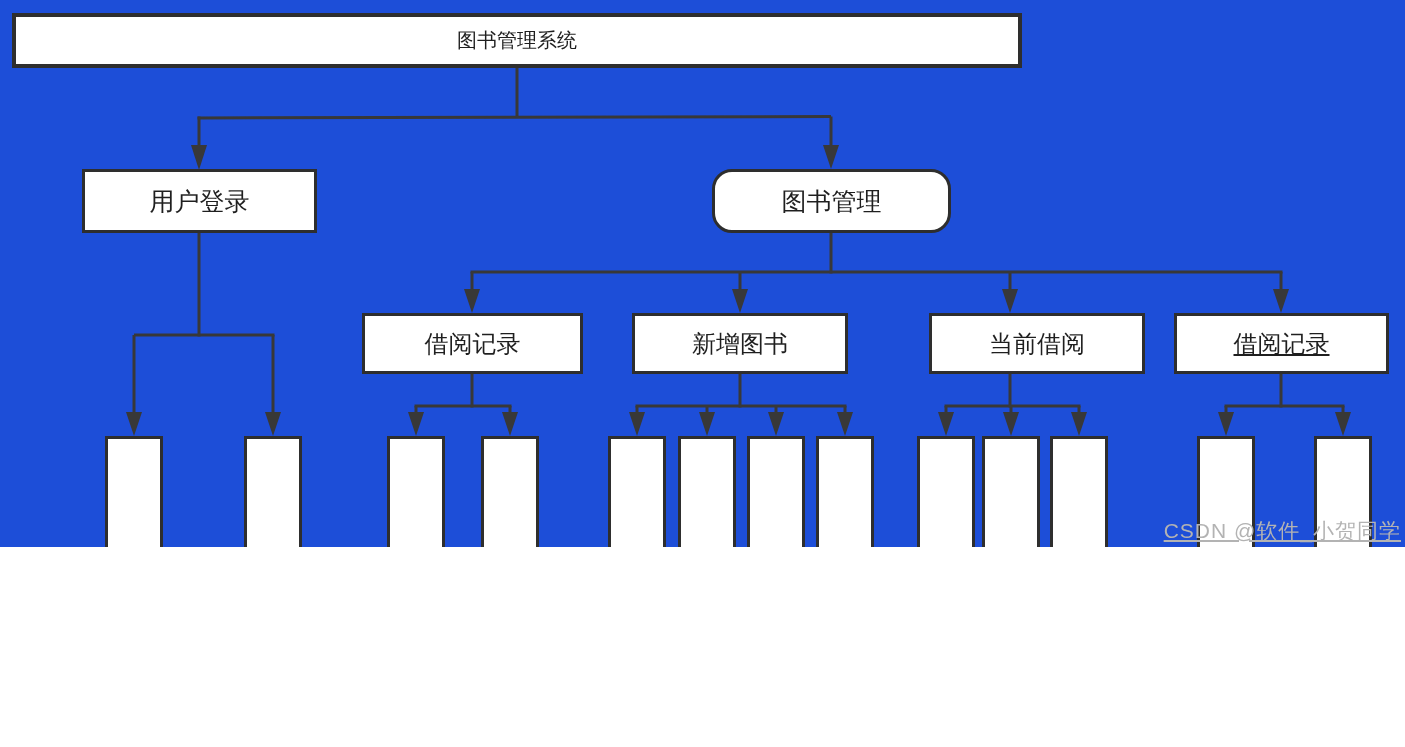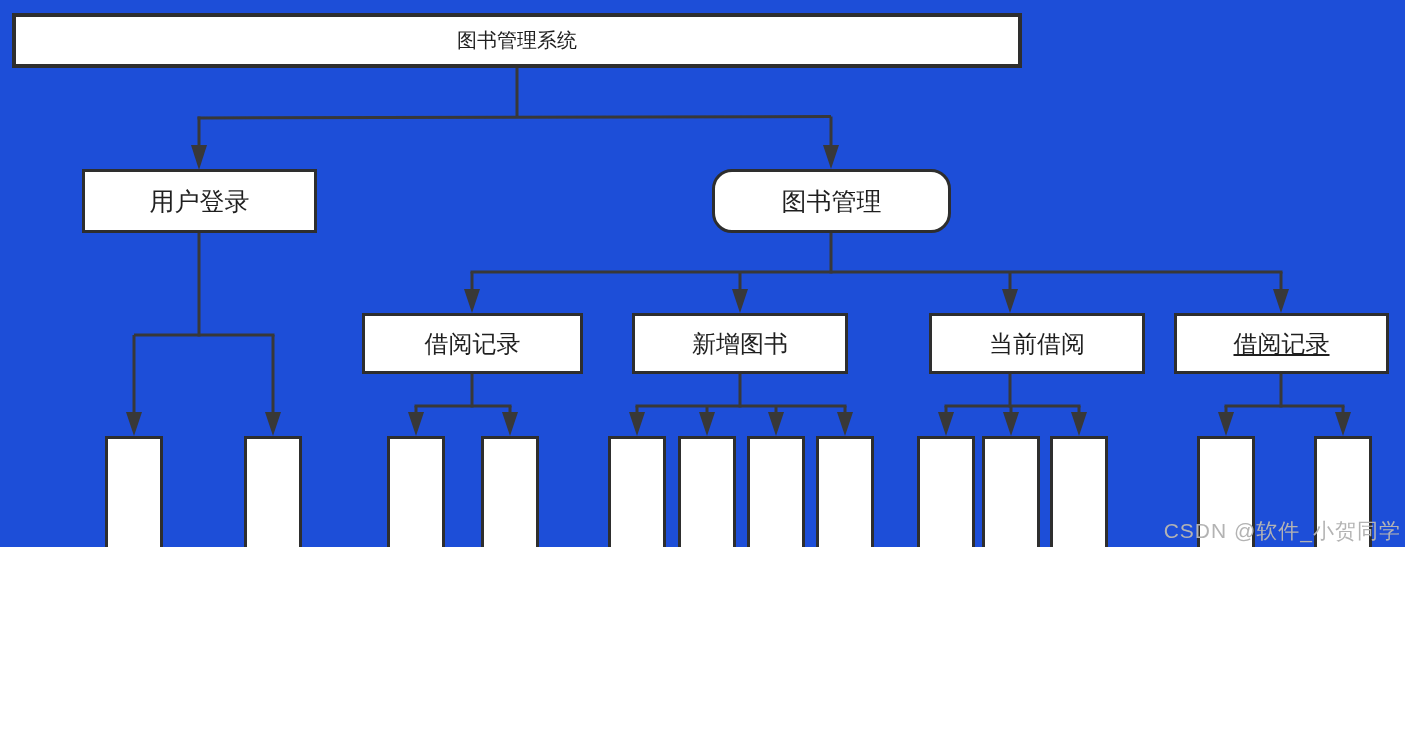--- a/index.html
+++ b/index.html
@@ -78,20 +78,21 @@
   .l-rc-add      { left: 1197px; }
   .l-rc-query    { left: 1314px; }
   .watermark {
     position: absolute;
     right: 4px;
     bottom: 2px;
     font-size: 21px;
     color: #b3b3b3;
     letter-spacing: 1px;
     white-space: nowrap;
+    text-decoration: underline;
   }
 </style>
 </head>
 <body>
 
 <div class="canvas">
 
   <svg class="connectors" viewBox="0 0 1405 747" xmlns="http://www.w3.org/2000/svg">
     <g stroke="#383838" stroke-width="3" fill="none">
 

